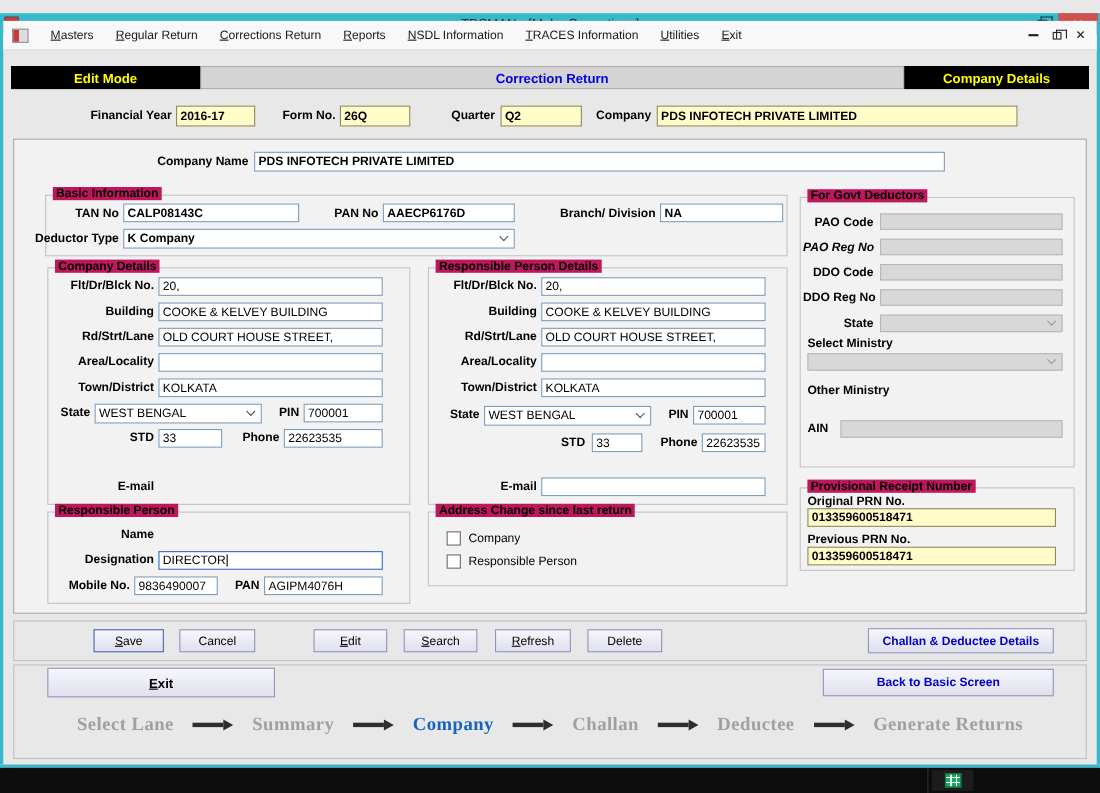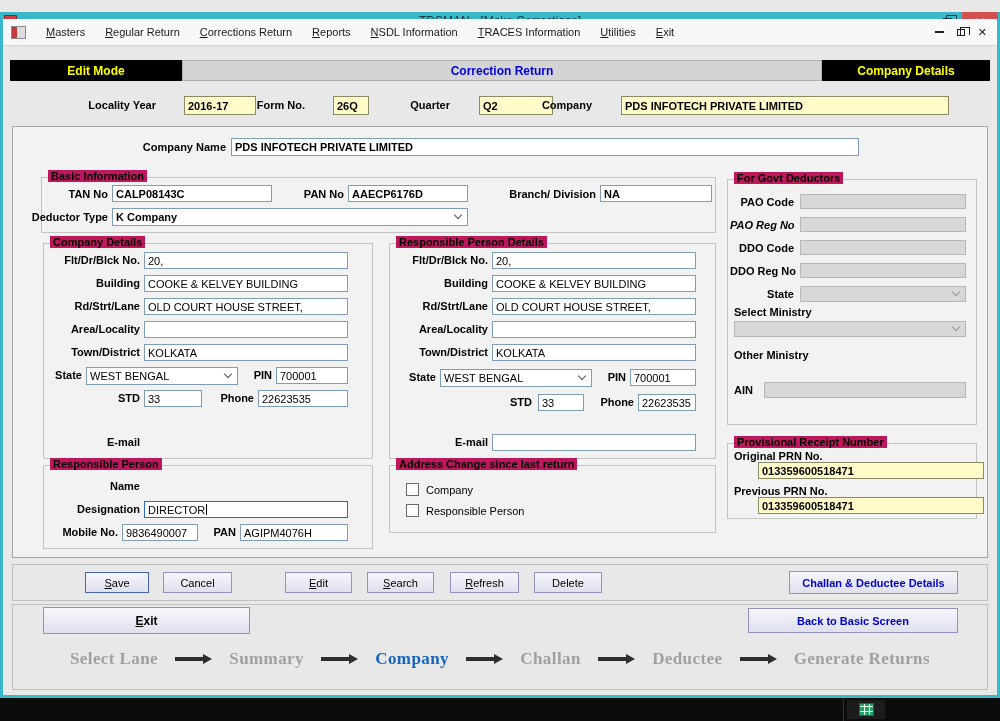--- a/index.html
+++ b/index.html
@@ -39,21 +39,21 @@
       display:flex; align-items:center; justify-content:center; }
   .banner-mid { background:#d4d4d4; border:1px solid #aeaeae; color:#0000e0; font-weight:bold; font-size:12px;
       display:flex; align-items:center; justify-content:center; }
 
   
   .lb { position:absolute; font-weight:bold; white-space:nowrap; text-align:right; }
   .lb.l { text-align:left; }
   .tb { position:absolute; height:17px; background:#fff; border:1px solid #7F9DB9; display:flex;
       align-items:center; padding:0 3px; white-space:nowrap; overflow:hidden; }
   .tb.bold { font-weight:bold; }
-  .yellow { background:#fffcc9; font-weight:bold; border:1px solid #8a8a66;margin-left:24px; }
+  .yellow { background:#fffcc9; font-weight:bold; border:1px solid #8a8a66; }
   .dis { background:#d8d8d8; border-color:#b7b7b7; }
   .focus { border:1px solid #2a6bbf; }
   .caret { display:inline-block; width:1px; height:11px; background:#000; margin-left:1px; }
   .combo-text { overflow:hidden; white-space:nowrap; padding-right:10px; }
   .chev { position:absolute; right:6px; top:50%; margin-top:-5px; width:6px; height:6px;
       border-right:1px solid #555; border-bottom:1px solid #555; transform:rotate(45deg); }
   .dis .chev { border-color:#999; }
 
   
   .panel { position:absolute; left:12px; top:126px; width:976px; height:432px; background:#f2f2f2; border:1px solid #a5a5a5; }
@@ -131,24 +131,24 @@
   <div class="abs banner-mid" style="left:182px;top:60px;width:640px;height:21px;">
       <span>Correction Return</span>
     </div>
   <div class="abs banner-black" style="left:10px;top:60px;width:172px;height:21px;">
       <span>Edit Mode</span>
     </div>
   <div class="abs banner-black" style="left:822px;top:60px;width:168px;height:21px;">
       <span>Company Details</span>
     </div>
 
-  <div class="lb" style="left:58px;top:99px;width:98px;">Locality Year</div>
+  <div class="lb" style="left:58px;top:99px;width:98px;">Financial Year</div>
   <div class="tb yellow" style="left:160px;top:96px;width:72px;height:19px;">2016-17</div>
   <div class="lb" style="left:240px;top:99px;width:65px;">Form No.</div>
-  <div class="tb yellow" style="left:309px;top:96px;width:36px;height:19px;">26Q</div>
+  <div class="tb yellow" style="left:309px;top:96px;width:64px;height:19px;">26Q</div>
   <div class="lb" style="left:398px;top:99px;width:52px;">Quarter</div>
   <div class="tb yellow" style="left:455px;top:96px;width:74px;height:19px;">Q2</div>
   <div class="lb" style="left:536px;top:99px;width:56px;">Company</div>
   <div class="tb yellow" style="left:597px;top:96px;width:328px;height:19px;">PDS INFOTECH PRIVATE LIMITED</div>
 
   <div class="panel">
 
     <div class="lb" style="left:113px;top:14px;width:100px;">Company Name</div>
     <div class="tb bold" style="left:218px;top:11px;width:628px;height:18px;">PDS INFOTECH PRIVATE LIMITED</div>
 

